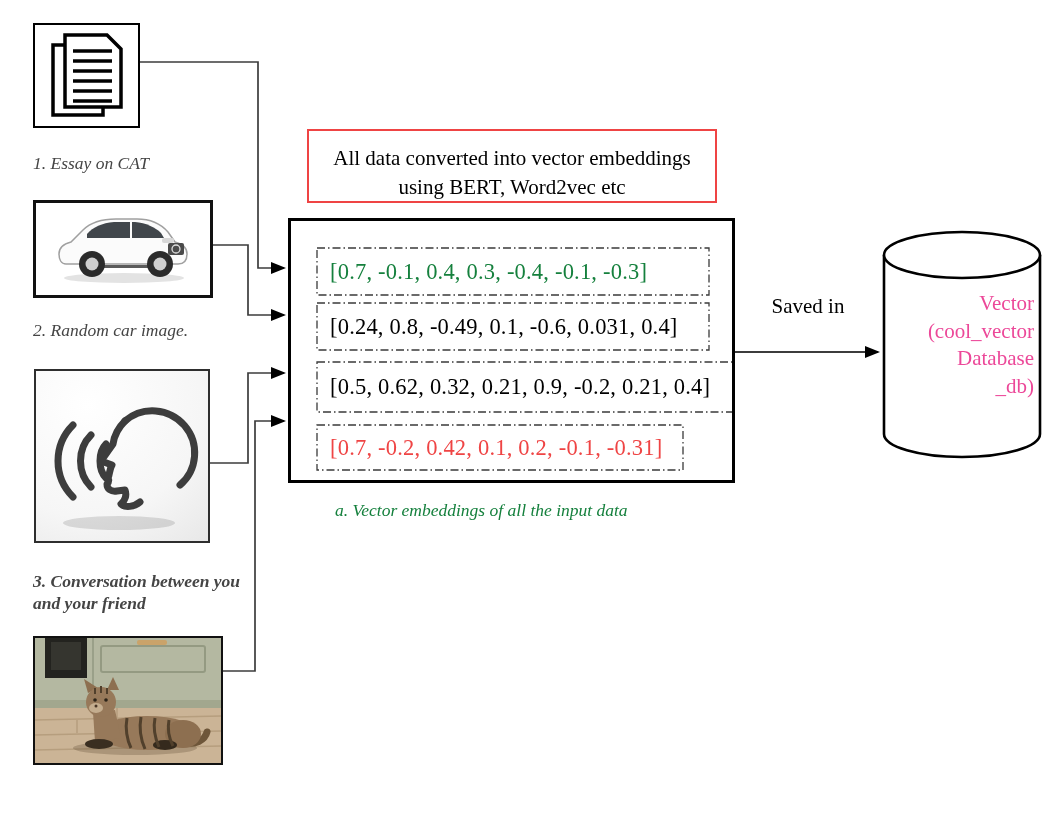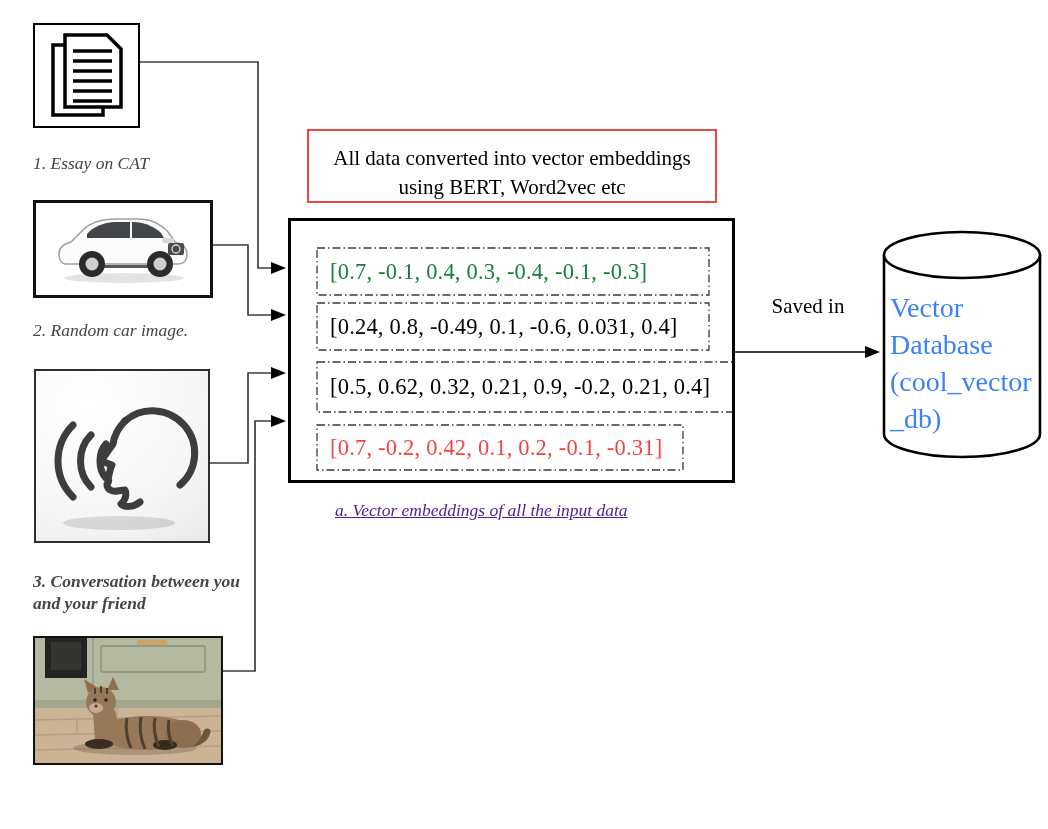--- a/index.html
+++ b/index.html
@@ -31,23 +31,23 @@
              font-size:21px;line-height:1.35;color:#000;padding:0 8px;}
   .main-box{left:288px;top:218px;width:447px;height:265px;border:3px solid #000;box-sizing:border-box;background:transparent;}
 
   .vec-row{display:flex;align-items:center;padding-left:13px;box-sizing:border-box;
            font-size:22.5px;letter-spacing:0.2px;background:transparent;}
   .vr1{left:317px;top:248px;width:392px;height:47px;}
   .vr2{left:317px;top:303px;width:392px;height:47px;}
   .vr3{left:317px;top:362px;width:416px;height:50px;}
   .vr4{left:317px;top:425px;width:366px;height:45px;}
 
-  .caption{left:335px;top:500px;width:340px;font-style:italic;color:#4c1d95;font-size:17.5px;text-decoration:underline;}
+  .caption{left:335px;top:500px;width:340px;font-style:italic;color:#15803d;font-size:17.5px;}
   .saved-in{left:760px;top:294px;width:96px;text-align:center;font-size:21px;color:#000;}
-  .db-label{left:890px;top:290px;width:144px;text-align:left;font-size:28px;line-height:1.32;color:#3b82f6;}
+  .db-label{left:890px;top:290px;width:144px;text-align:right;font-size:21px;line-height:1.32;color:#ec4899;}
 </style>
 </head>
 <body>
 
 <div class="canvas">
 
   <svg class="overlay" viewBox="0 0 1048 829">
     <defs>
       <marker id="arr" markerUnits="userSpaceOnUse" markerWidth="15" markerHeight="12" refX="13" refY="6" orient="auto">
         <path d="M0,0 L15,6 L0,12 Z" fill="#000"></path>
@@ -182,18 +182,18 @@
   <div class="abs vec-row vr2 layer2" style="color: rgb(0, 0, 0);">[0.24, 0.8, -0.49, 0.1, -0.6, 0.031, 0.4]</div>
   <div class="abs vec-row vr3 layer2" style="color: rgb(0, 0, 0);">[0.5, 0.62, 0.32, 0.21, 0.9, -0.2, 0.21, 0.4]</div>
   <div class="abs vec-row vr4 layer2" style="color: #ef4444;">[0.7, -0.2, 0.42, 0.1, 0.2, -0.1, -0.31]</div>
 
   <div class="abs caption layer2">a. Vector embeddings of all the input data</div>
 
   <div class="abs saved-in layer2">Saved in</div>
 
   <div class="abs db-label layer2">
     <div>Vector</div>
+    <div>(cool_vector</div>
     <div>Database</div>
-    <div>(cool_vector</div>
     <div>_db)</div>
   </div>
 
 </div>
 
 </body></html>

